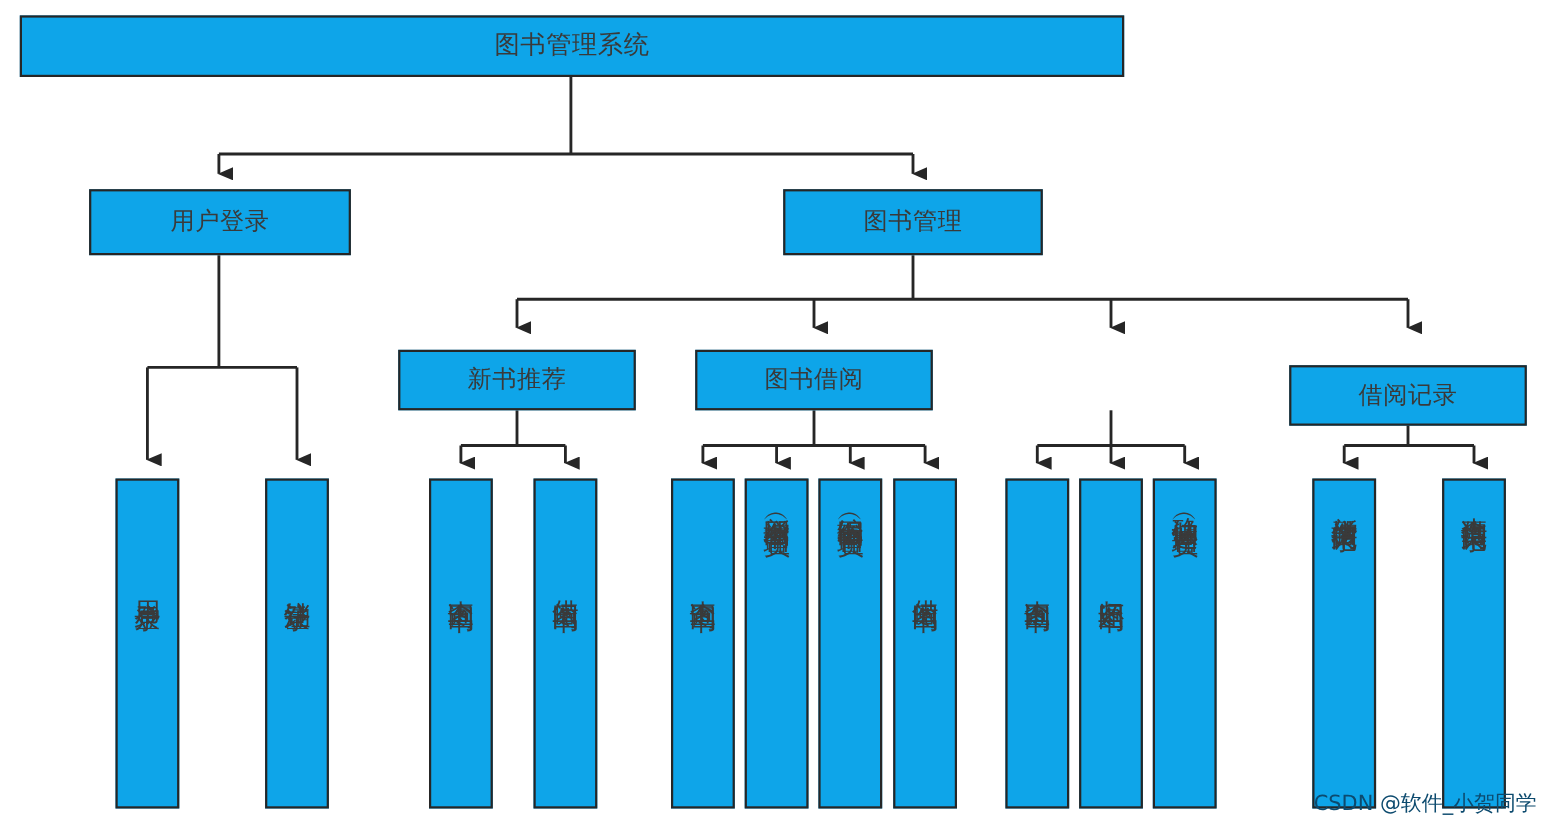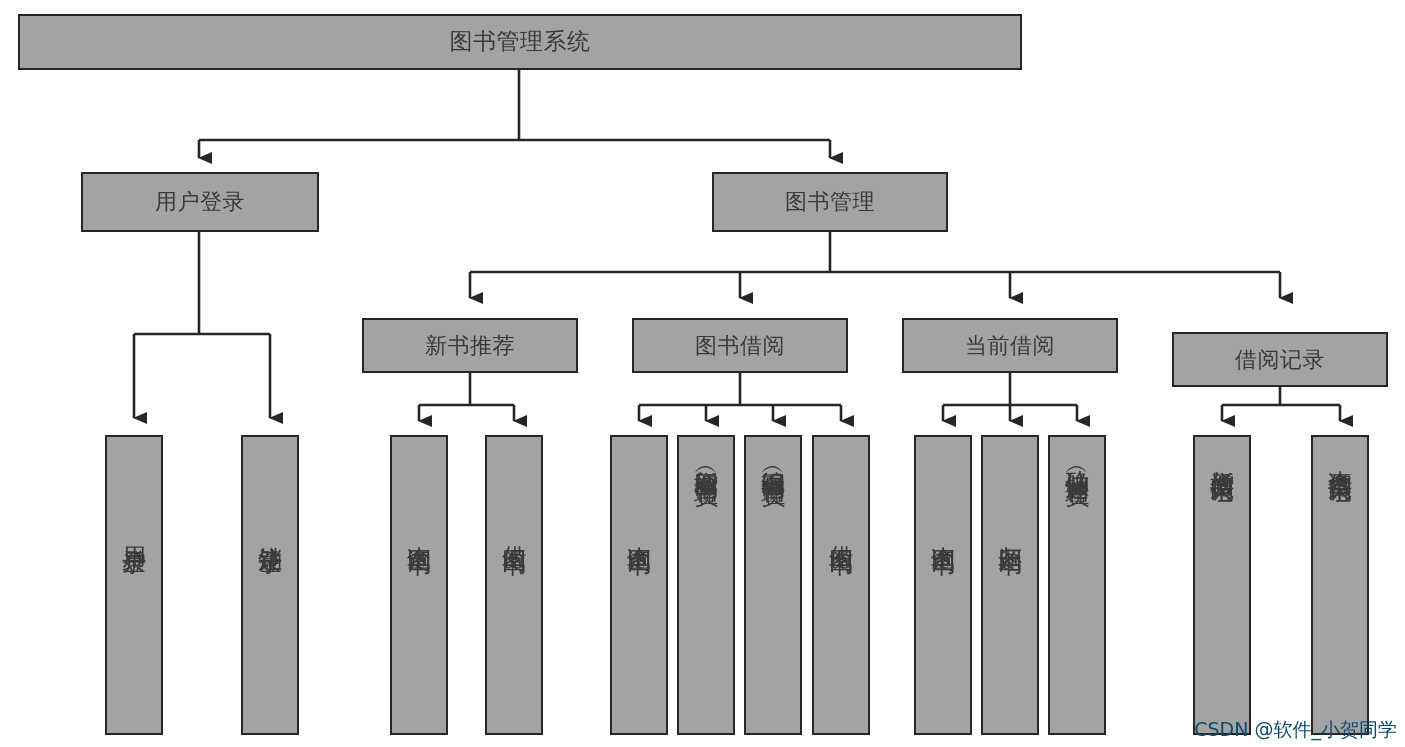--- a/index.html
+++ b/index.html
@@ -18,21 +18,21 @@
   svg.links {
     position: absolute;
     left: 0; top: 0;
     width: 1405px;
     height: 747px;
     pointer-events: none;
   }
   .node {
     position: absolute;
     box-sizing: border-box;
-    background: #a3a3a3;
+    background: #0ea5e9;
     border: 2px solid #262626;
     display: flex;
     align-items: center;
     justify-content: center;
     color: #3b3b3b;
   }
   .node .lbl {
     text-align: center;
     line-height: 1.18;
     color: #3a3a3a;
@@ -137,23 +137,20 @@
   <div class="node horiz" style="left:712px; top:172px; width:236px; height:60px;">
     <span class="lbl">图书管理</span>
   </div>
 
   <div class="node horiz" style="left:632px; top:318px; width:216px; height:55px;">
     <span class="lbl">图书借阅</span>
   </div>
   <div class="node horiz" style="left:362px; top:318px; width:216px; height:55px;">
     <span class="lbl">新书推荐</span>
   </div>
-  <div class="node horiz" style="left:902px; top:318px; width:216px; height:55px;">
-    <span class="lbl">当前借阅</span>
-  </div>
   <div class="node horiz" style="left:1172px; top:332px; width:216px; height:55px;">
     <span class="lbl">借阅记录</span>
   </div>
 
   <div class="node vert mid" style="left:105px; top:435px; width:58px; height:300px;">
     <span class="lbl">用户登录</span>
   </div>
   <div class="node vert mid" style="left:241px; top:435px; width:58px; height:300px;">
     <span class="lbl">注销登录</span>
   </div>

